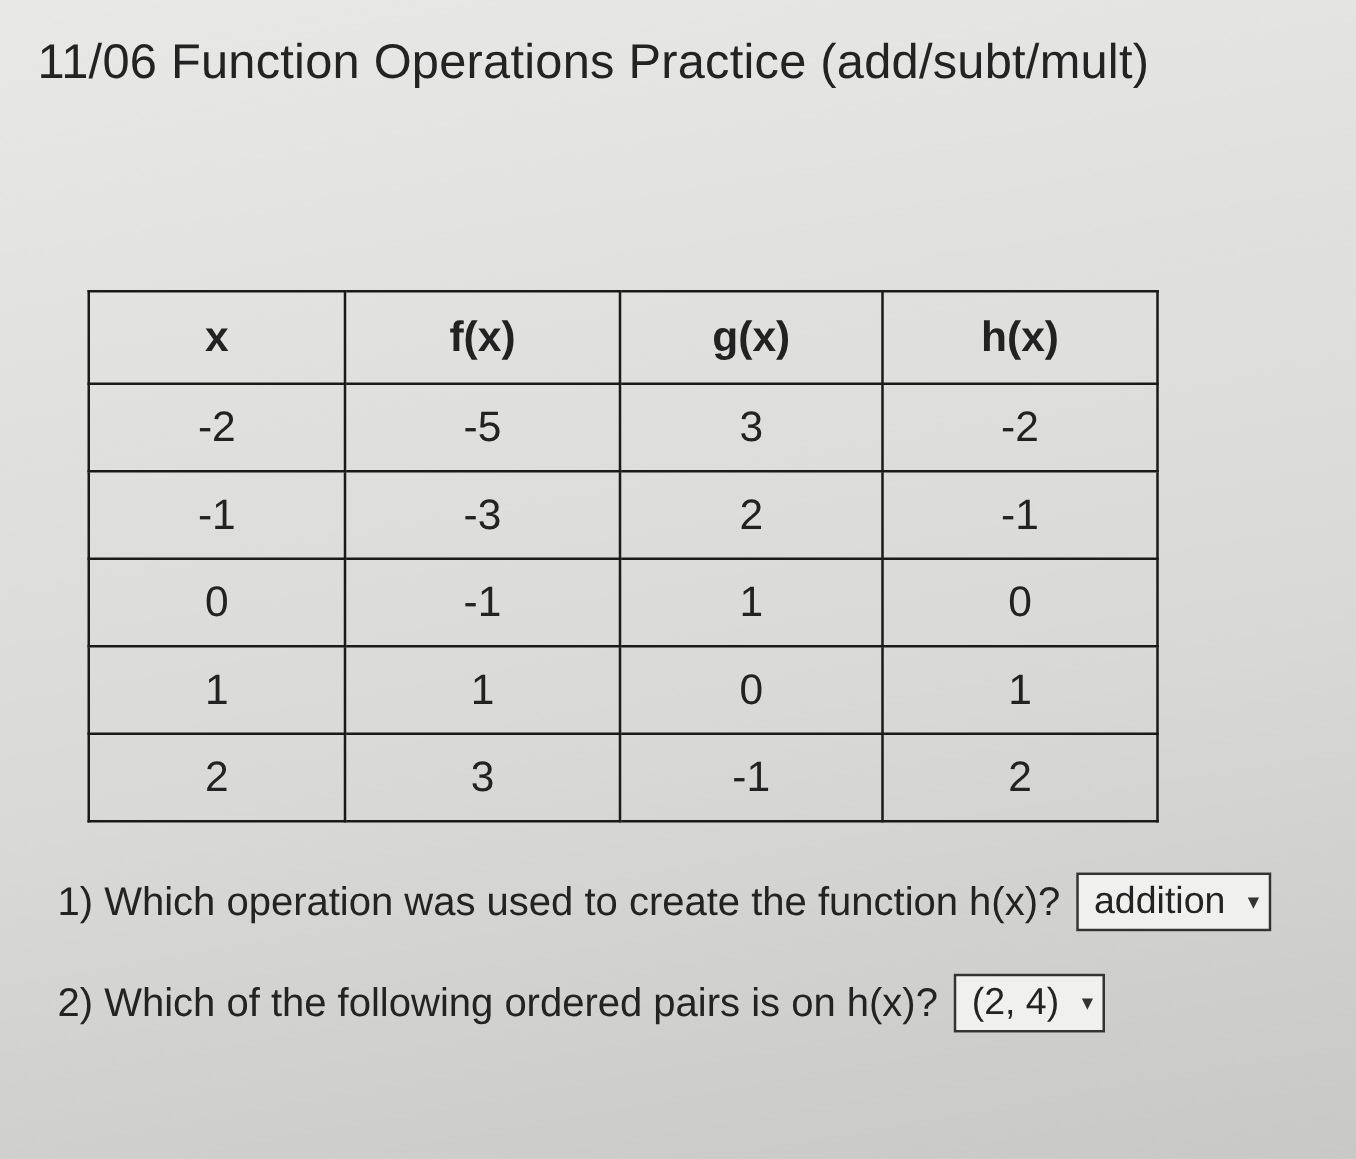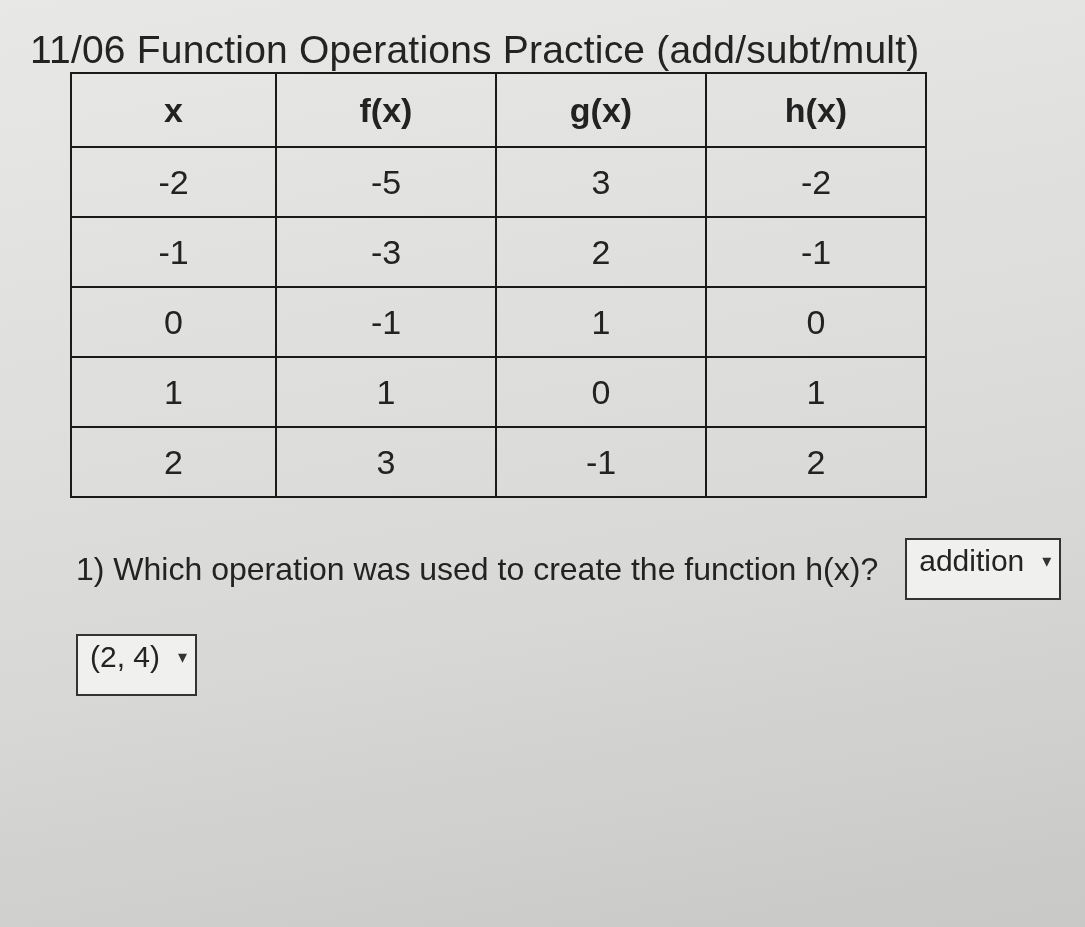--- a/index.html
+++ b/index.html
@@ -12,20 +12,21 @@
     color: #222;
   }
   .page {
     padding: 28px 20px 20px 30px;
     box-sizing: border-box;
   }
   .title {
     font-size: 39px;
     font-weight: 400;
     letter-spacing: 0.2px;
+    margin-bottom: 160px;
     color: #232323;
   }
   table.func {
     border-collapse: collapse;
     margin-left: 40px;
     margin-bottom: 40px;
   }
   table.func th, table.func td {
     border: 2px solid #1a1a1a;
     text-align: center;
@@ -41,35 +42,35 @@
   table.func col.c0 { width: 205px; }
   table.func col.c1 { width: 220px; }
   table.func col.c2 { width: 210px; }
   table.func col.c3 { width: 220px; }
 
   
   table.func tr.h0 th { height: 56px; }
   table.func tr td { height: 52px; }
 
   .qrow {
-    margin-left: 46px;
+    margin-left: 16px;
     font-size: 32px;
     display: flex;
     align-items: center;
     flex-wrap: wrap;
-    gap: 27px;
+    gap: 13px;
     margin-top: 34px;
     color: #232323;
   }
   .select-wrap {
     display: inline-flex;
     align-items: center;
     border: 2px solid #333;
     background: #f0f0ee;
-    padding: 4px 8px 20px 12px;
+    padding: 4px 8px 5px 12px;
     font-size: 30px;
     gap: 18px;
   }
   .select-wrap .caret {
     font-size: 18px;
     color: #333;
   }
 </style>
 </head>
 <body>
@@ -127,19 +128,20 @@
 
   <div class="qrow">
     <span>1) Which operation was used to create the function h(x)?</span>
     <span class="select-wrap">
       <span>addition</span>
       <span class="caret">▾</span>
     </span>
   </div>
 
   <div class="qrow">
+    <span>2) Which of the following ordered pairs is on h(x)?</span>
     <span class="select-wrap">
       <span>(2, 4)</span>
       <span class="caret">▾</span>
     </span>
   </div>
 
 </div>
 
 </body></html>

